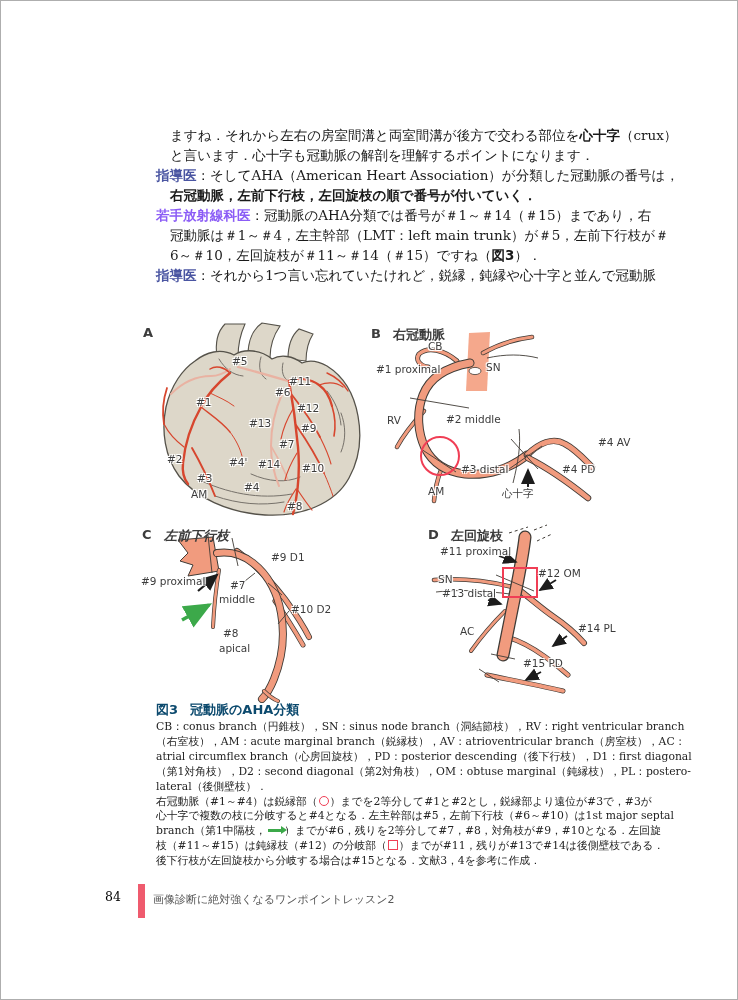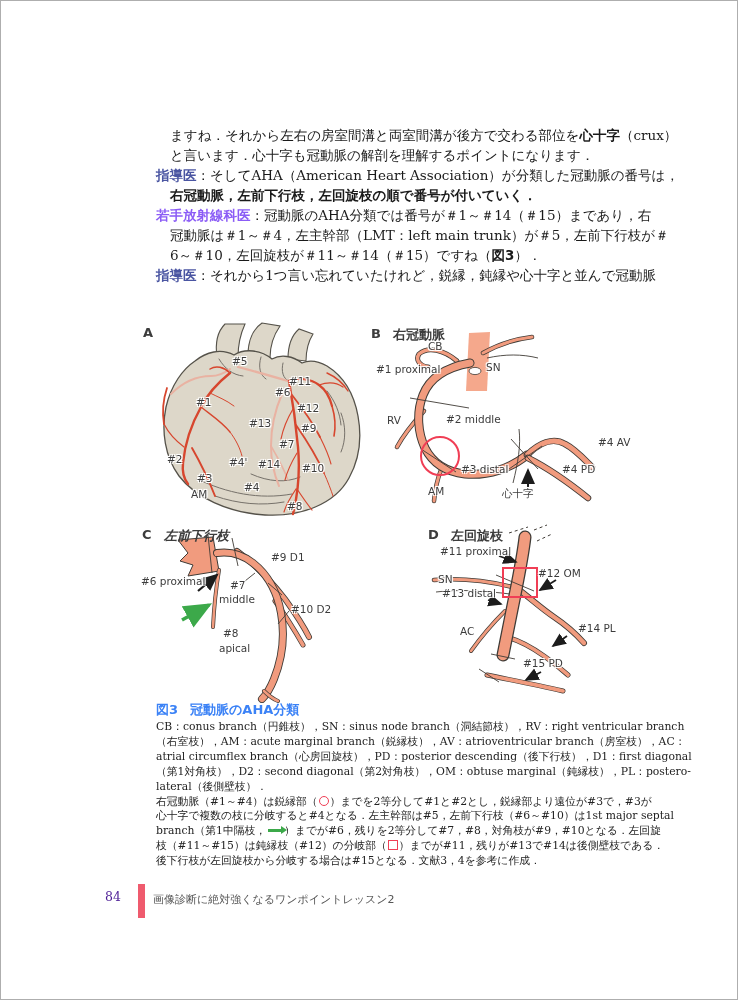--- a/index.html
+++ b/index.html
@@ -19,35 +19,35 @@
   .panel{position:absolute;}
   .panel svg{position:absolute;left:0;top:0;}
   .lbl{position:absolute;font-family:"DejaVu Sans",sans-serif;font-size:10.5px;color:#3c3c3c;
        white-space:nowrap;z-index:5;
        text-shadow:-1px -1px 0 #fff,1px -1px 0 #fff,-1px 1px 0 #fff,1px 1px 0 #fff,0 0 3px #fff;}
   .pletter{font-size:13px;font-weight:bold;text-shadow:none;}
   .ptitle{font-size:13px;font-weight:bold;text-shadow:none;}
 
   
   .figcap-head{position:absolute;left:155px;top:700px;font-family:"DejaVu Sans",sans-serif;
-               font-weight:bold;font-size:13px;color:#3b82f6;}
+               font-weight:bold;font-size:13px;color:#0c4a6e;}
   .figcap-head .gap{display:inline-block;width:12px;}
   .figcap{position:absolute;left:155px;top:719px;width:475px;font-size:10.8px;line-height:14.9px;color:#222;}
   .figcap p{margin:0;white-space:nowrap;}
   .sym-circle{display:inline-block;width:8px;height:8px;border:1.8px solid #f03e55;border-radius:50%;
               vertical-align:-1px;margin:0 1px;}
   .sym-square{display:inline-block;width:8px;height:8px;border:1.8px solid #f03e55;
               vertical-align:-1px;margin:0 1px;}
   .sym-arrow{display:inline-block;position:relative;width:13px;height:3px;background:#3ca94a;
              vertical-align:2px;margin:0 3px 0 2px;}
   .sym-arrow::after{content:"";position:absolute;right:-6px;top:-3px;width:0;height:0;
              border-left:6px solid #3ca94a;border-top:4.5px solid transparent;border-bottom:4.5px solid transparent;}
 
   
-  .pagenum{position:absolute;left:104px;top:888px;font-size:12.5px;color:#4c1d95;}
+  .pagenum{position:absolute;left:104px;top:888px;font-size:12.5px;color:#000000;}
   .footer-bar{position:absolute;left:137px;top:883px;width:7px;height:34px;background:#ef5b6e;}
   .footer-title{position:absolute;left:152px;top:891px;font-family:"DejaVu Sans",sans-serif;
                 font-size:11px;color:#555;}
 
   
   .t-o{fill:none;stroke:#3f3b36;stroke-linecap:round;stroke-linejoin:round;}
   .t-i{fill:none;stroke:#f19b7e;stroke-linecap:round;stroke-linejoin:round;}
   .red{fill:none;stroke:#d7462e;stroke-linecap:round;stroke-linejoin:round;}
   .pink{fill:none;stroke:#e9b2a2;stroke-linecap:round;stroke-linejoin:round;}
   .vein{fill:none;stroke:#76716a;stroke-linecap:round;stroke-linejoin:round;}
@@ -229,21 +229,21 @@
       <path class="cut" d="M 109,62 L 124,50"></path>
       <path class="cut" d="M 137,60 L 151,72"></path>
       <path class="cut" d="M 147,101 L 158,88"></path>
 
       <path d="M 67,68 L 86,52" fill="none" stroke="#1c1c1c" stroke-width="2.2" marker-end="url(#mC)"></path>
       <path d="M 51,97 L 78,82" fill="none" stroke="#3ca94a" stroke-width="3.5" marker-end="url(#mCg)"></path>
     </svg>
     <span class="lbl pletter" style="left:11px;top:4px;">C</span>
     <span class="lbl ptitle" style="left:33px;top:4px;font-style:italic;">左前下行枝</span>
     <span class="lbl" style="left:140px;top:28px;">#9 D1</span>
-    <span class="lbl" style="left:10px;top:52px;">#6 proximal</span>
+    <span class="lbl" style="left:10px;top:52px;">#9 proximal</span>
     <span class="lbl" style="left:99px;top:56px;">#7</span>
     <span class="lbl" style="left:88px;top:70px;">middle</span>
     <span class="lbl" style="left:160px;top:80px;">#10 D2</span>
     <span class="lbl" style="left:92px;top:104px;">#8</span>
     <span class="lbl" style="left:88px;top:119px;">apical</span>
   </div>
 
   <div class="panel" style="left:415px;top:522px;width:230px;height:178px;">
     <svg width="230" height="178" viewBox="0 0 230 178">
       <defs>

